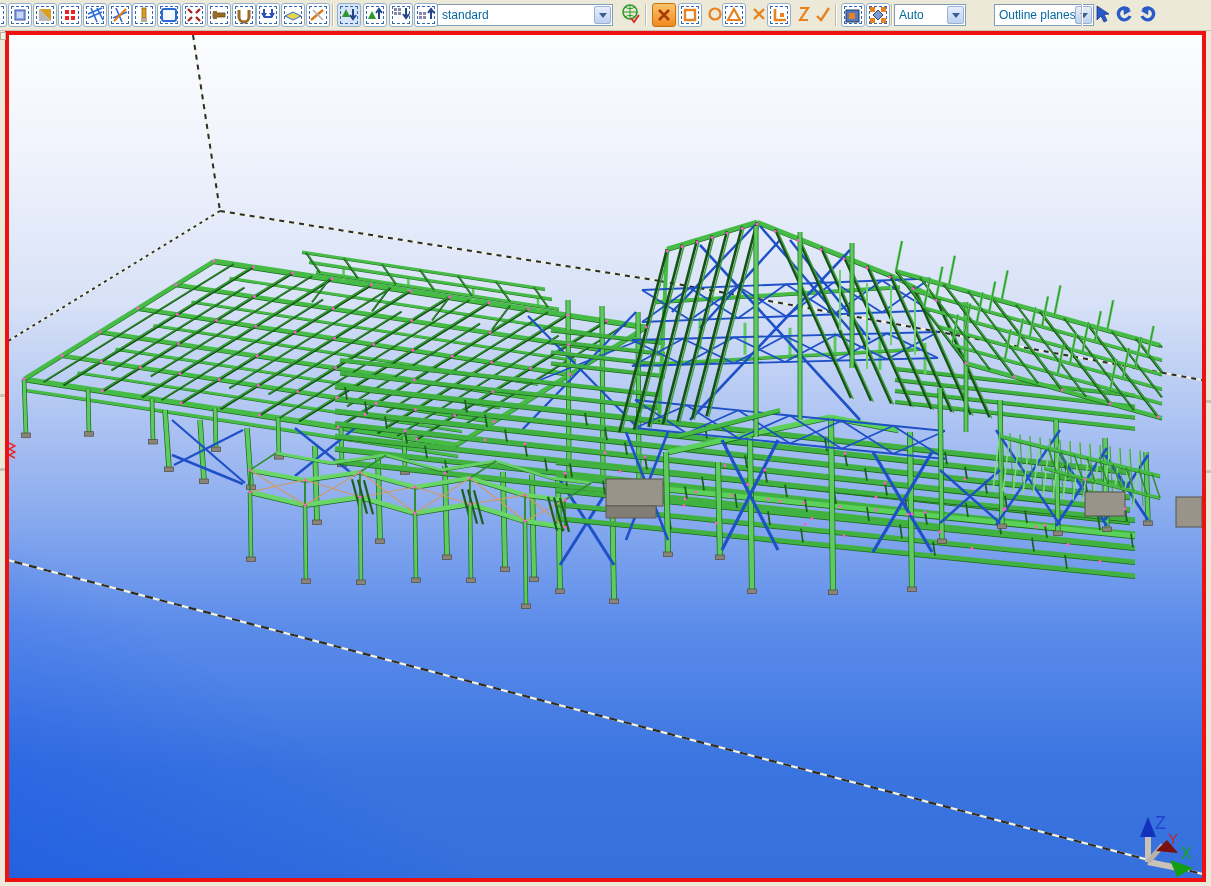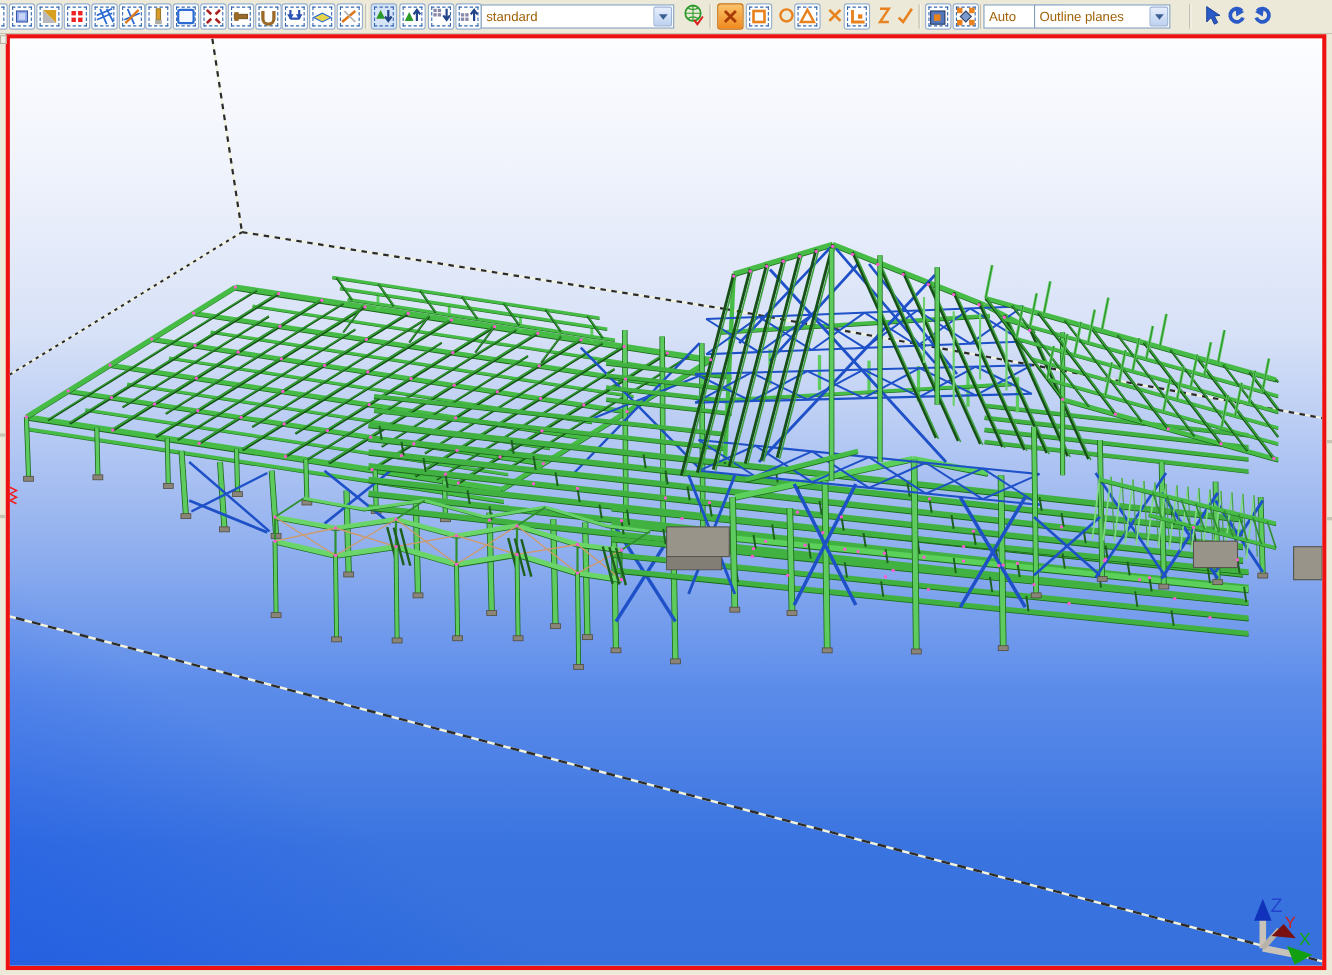--- a/index.html
+++ b/index.html
@@ -1,21 +1,21 @@
 <!DOCTYPE html>
 <html><head><meta charset="utf-8">
 <style>
 *{margin:0;padding:0;box-sizing:border-box}
 body{width:1211px;height:886px;overflow:hidden;background:#ece9d8;font-family:"Liberation Sans",sans-serif}
 #toolbar{position:absolute;left:0;top:0;width:1211px;height:31px;background:#ece9d8;border-bottom:1px solid #c6c3b2}
 .ib{position:absolute;top:3px;width:24px;height:24px;background:#fff;border:1px solid #94aece;border-radius:3px}
 .ib .dash{position:absolute;left:2px;top:2px;width:18px;height:18px;border:1.5px dashed #3568b0}
 .ni{position:absolute;top:3px;width:24px;height:24px}
 .sep{position:absolute;top:4px;width:2px;height:22px;border-left:1px solid #c0bcab;border-right:1px solid #fdfcf7}
-.combo{position:absolute;top:4px;height:22px;background:#fff;border:1px solid #7f9db9;font-size:12px;color:#a16207;padding:3px 0 0 4px}
+.combo{position:absolute;top:4px;height:22px;background:#fff;border:1px solid #7f9db9;font-size:12px;color:#0369a1;padding:3px 0 0 4px}
 .cbtn{position:absolute;right:1px;top:1px;width:17px;height:18px;background:linear-gradient(180deg,#e6eefb,#bdd1f0);border:1px solid #9ab1d6;border-radius:2px}
 .cbtn:after{content:"";position:absolute;left:4px;top:6px;border-left:4px solid transparent;border-right:4px solid transparent;border-top:5px solid #3c5e93}
 #frame{position:absolute;left:5px;top:31px;width:1201px;height:851px;border:4px solid #ee1111;background:#fff}
 #leftstrip{position:absolute;left:0;top:31px;width:5px;height:855px;background:#ece9d8}
 #rightstrip{position:absolute;left:1206px;top:31px;width:5px;height:855px;background:#ece9d8}
 #bottomstrip{position:absolute;left:0;top:882px;width:1211px;height:4px;background:#ece9d8}
 svg{display:block}
 </style></head>
 <body>
 <div id="frame">
@@ -1041,21 +1041,21 @@
       <svg width="24" height="24" viewBox="0 0 24 24" style="position:absolute;left:-1px;top:-1px">
         <rect x="4" y="4" width="5" height="5" fill="#e8821e"></rect>
         <rect x="15" y="4" width="5" height="5" fill="#e8821e"></rect>
         <rect x="4" y="15" width="5" height="5" fill="#e8821e"></rect>
         <rect x="15" y="15" width="5" height="5" fill="#e8821e"></rect>
         <polygon points="12,7 17,12 12,17 7,12" fill="#7a9ad0" stroke="#334466"></polygon>
       </svg>
     </span>
 <span class="sep" style="left:891px"></span>
 <span class="combo" style="left:894px;width:72px">Auto<span class="cbtn"></span></span>
-<span class="combo" style="left:940px;width:124px">Outline planes<span class="cbtn"></span></span>
+<span class="combo" style="left:994px;width:100px">Outline planes<span class="cbtn"></span></span>
 <span class="sep" style="left:1081px"></span>
 <span class="ni" style="left:1090px">
       <svg width="24" height="24" viewBox="0 0 24 24" style="position:absolute;left:-1px;top:-1px">
         <path d="M8 4 l0 14 4-4 3 6 3-1.5 -3-6 5-0.5 z" fill="#2a5ac8" stroke="#123a90" stroke-width="0.8"></path>
       </svg>
     </span>
 <span class="ni" style="left:1112px">
       <svg width="24" height="24" viewBox="0 0 24 24" style="position:absolute;left:-1px;top:-1px">
         <path d="M18 8 a6 6 0 1 0 1 6" fill="none" stroke="#2a5ac8" stroke-width="3.4"></path>
         <polygon points="12,4 20,9 13,13" fill="#2a5ac8"></polygon>

